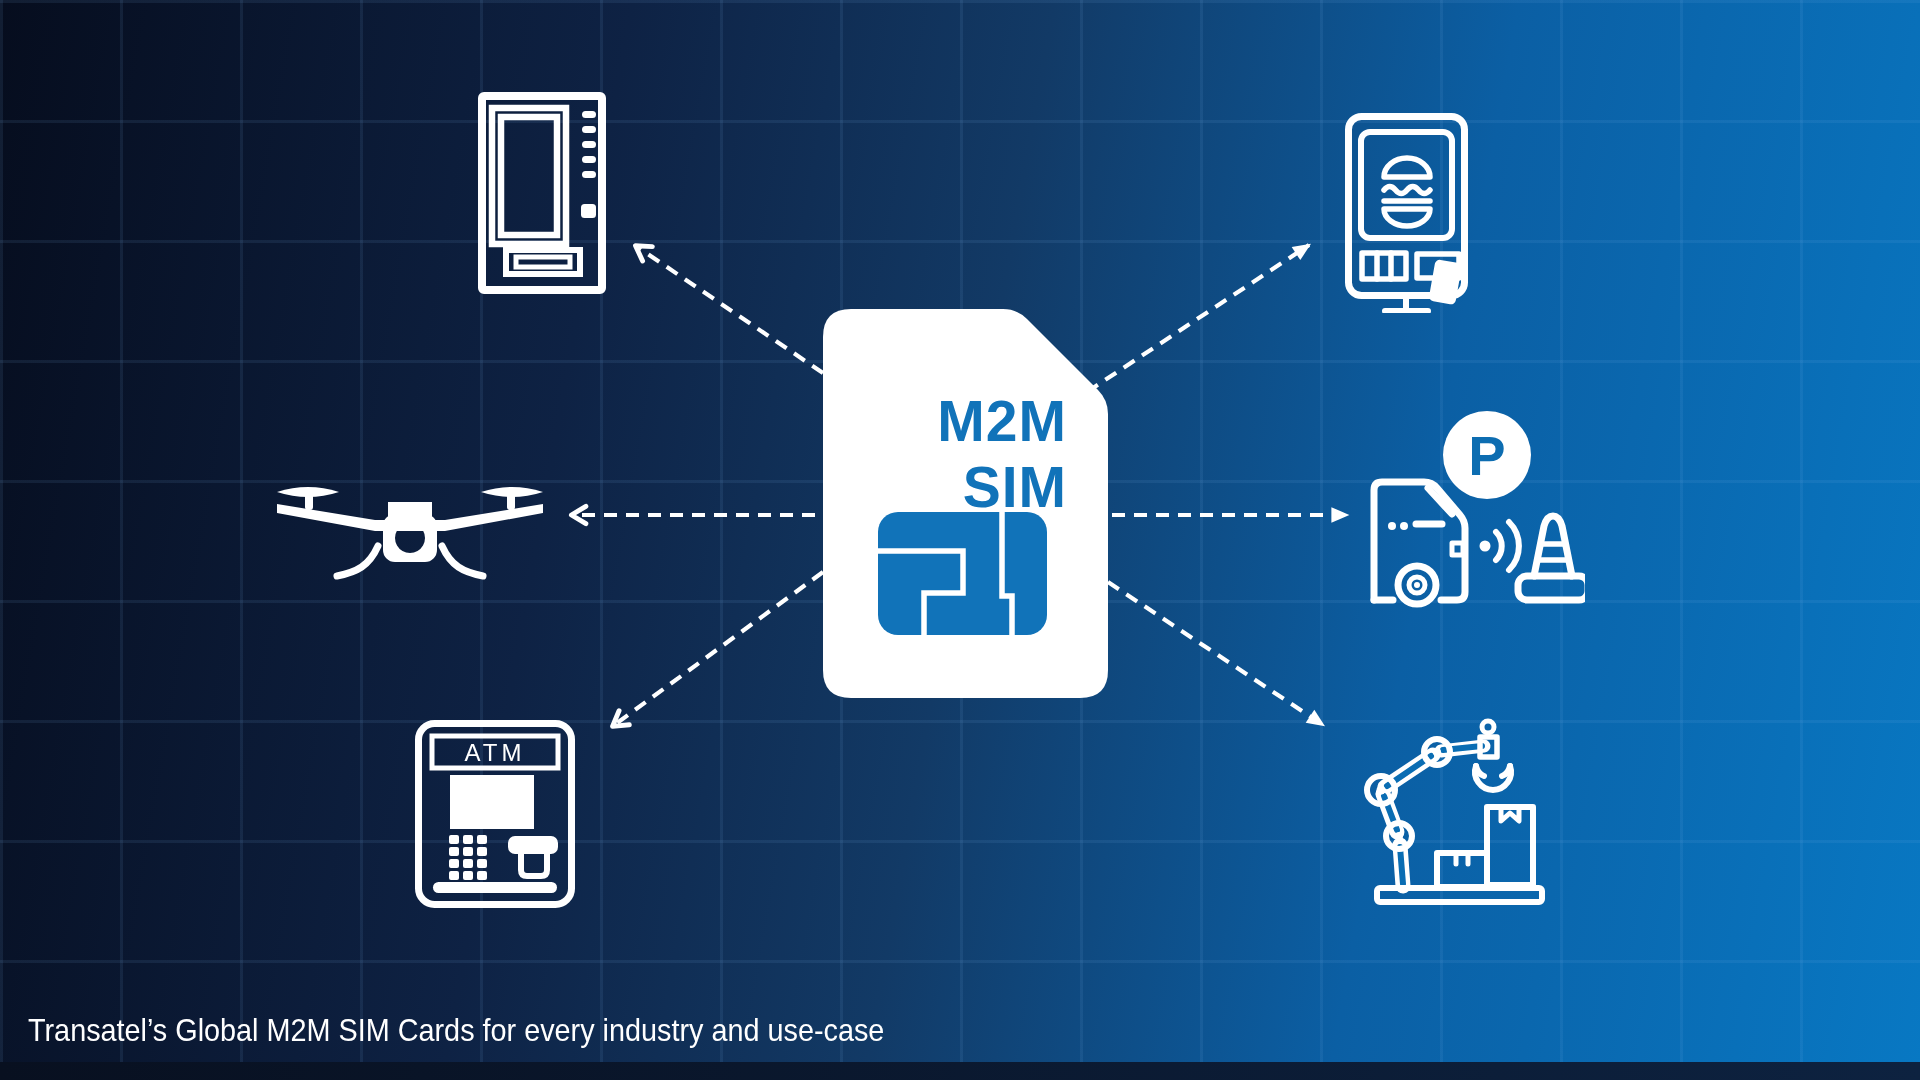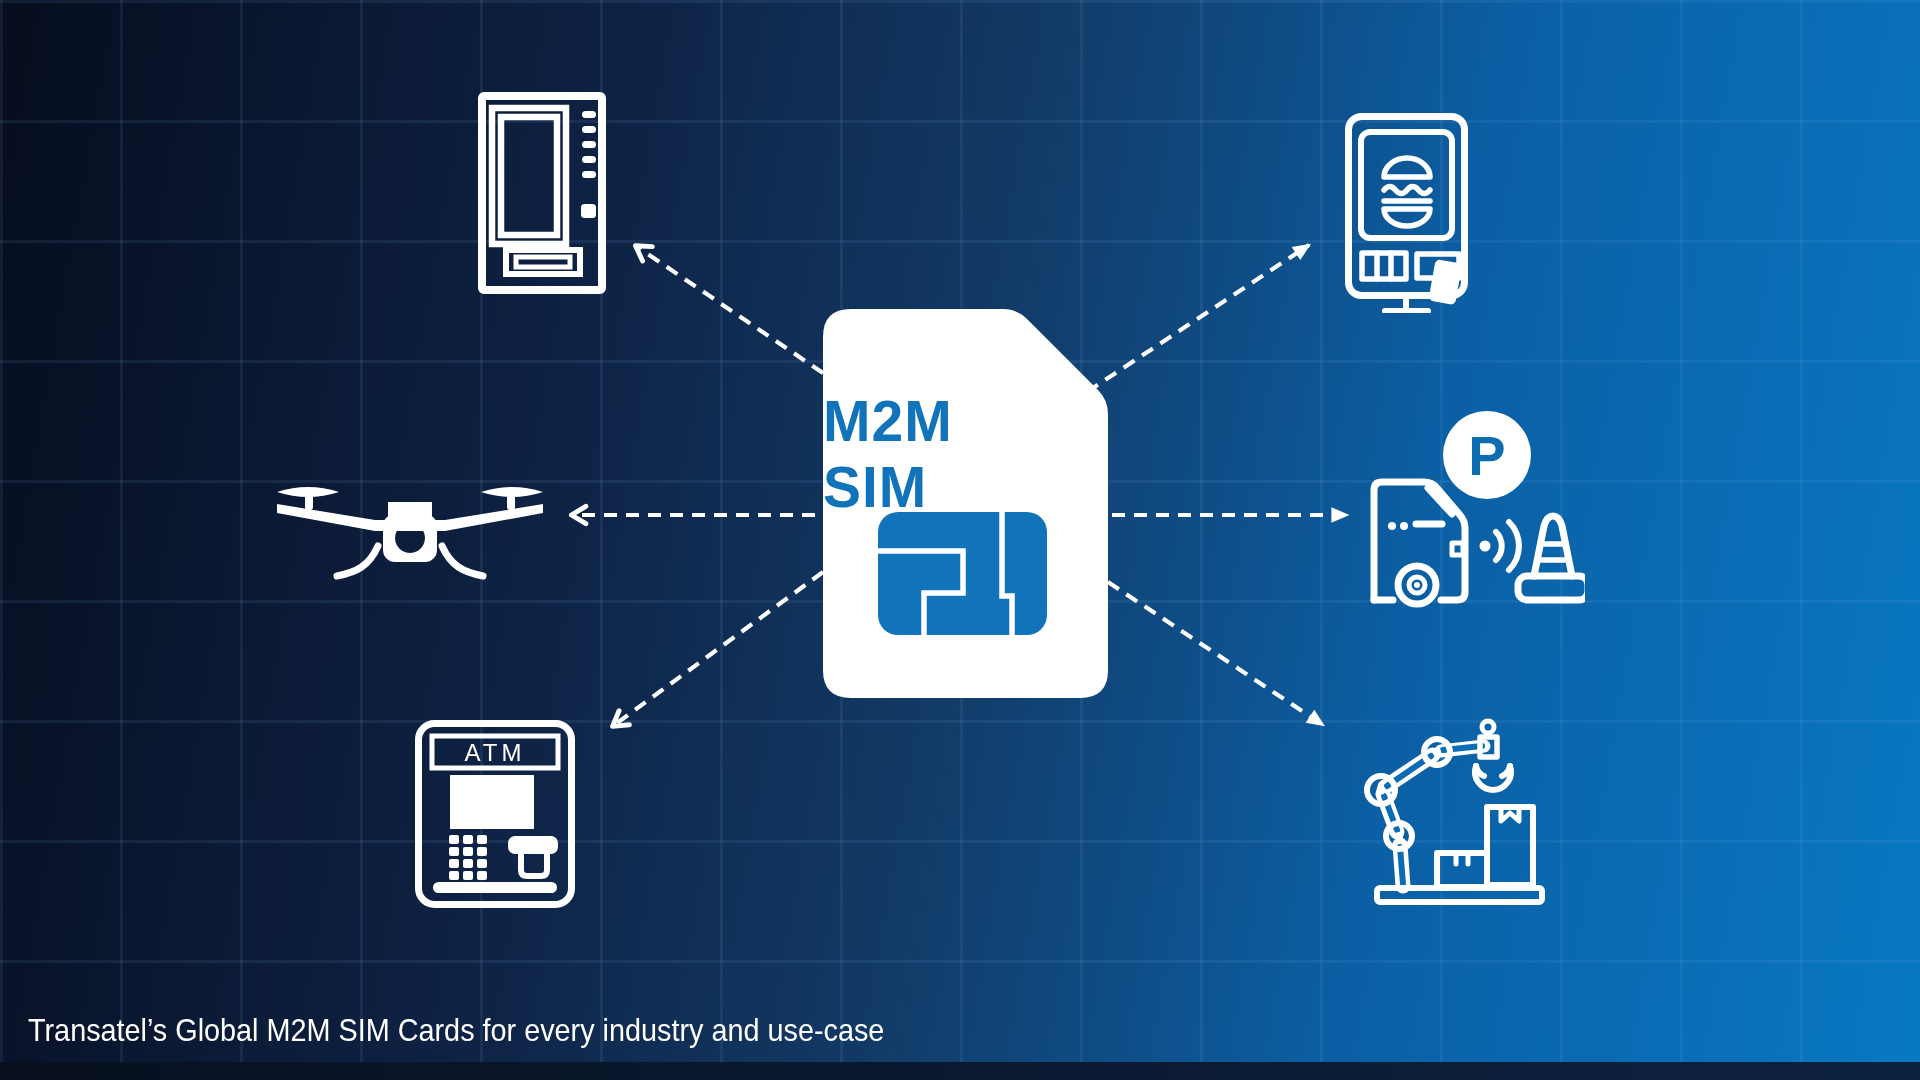--- a/index.html
+++ b/index.html
@@ -19,21 +19,21 @@
     background:linear-gradient(to right,#081020,#0d2240);
   }
   .layer{position:absolute;left:0;top:0;}
   .icon-svg{position:absolute;}
   .caption{
     position:absolute;left:28px;top:1012px;color:#ffffff;
     font-size:32px;letter-spacing:0;white-space:nowrap;
     transform:scaleX(0.90);transform-origin:left center;font-weight:400;
   }
   .hub-title{
-    position:absolute;left:823px;top:388px;width:244px;text-align:left;
+    position:absolute;left:823px;top:388px;width:244px;text-align:right;
     color:#1173b9;font-weight:bold;font-size:57px;letter-spacing:1px;
   }
   svg text{font-family:"Liberation Sans","DejaVu Sans",sans-serif;}
 </style>
 </head>
 <body>
 
 <div class="stage">
 
   <div class="bg"></div>

